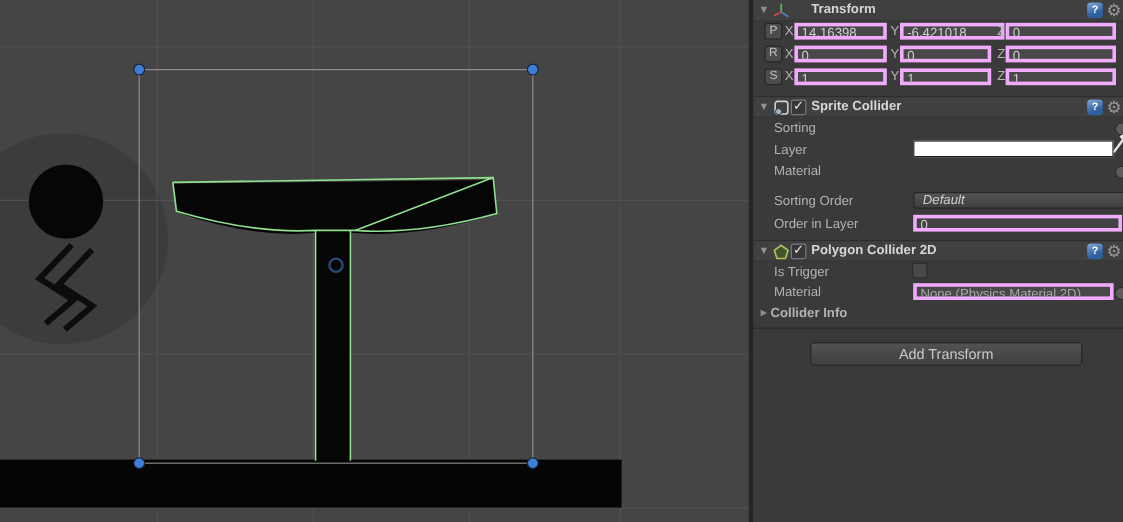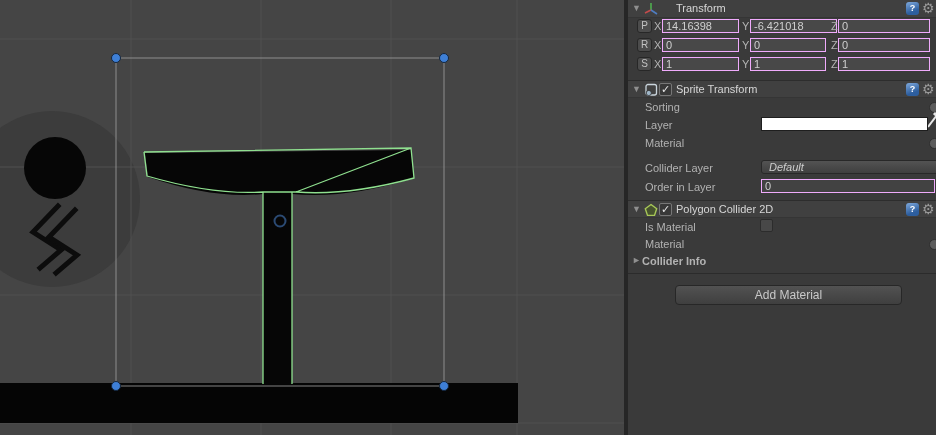--- a/index.html
+++ b/index.html
@@ -6,35 +6,35 @@
   #stage{position:relative;width:936px;height:435px;overflow:hidden;
          font-family:"Liberation Sans",sans-serif;background:#454545;}
   
   #scene{position:absolute;left:0;top:0;width:624px;height:435px;}
   #panel-border{position:absolute;left:624px;top:0;width:4px;height:435px;background:#262626;}
   
   #inspector{position:absolute;left:628px;top:0;width:308px;height:435px;
              background:#3a3a3a;color:#b2b2b2;font-size:11px;overflow:hidden;}
   .hdr{position:absolute;left:0;width:308px;height:18px;background:#404040;
        border-top:1px solid #2d2d2d;border-bottom:1px solid #353535;box-sizing:border-box;}
-  .hdr .title{position:absolute;left:48px;top:2px;font-weight:normal;color:#d6d6d6;}
+  .hdr .title{position:absolute;left:48px;top:2px;font-weight:bold;color:#d6d6d6;}
   .fold{position:absolute;left:4px;top:3px;color:#8f8f8f;font-size:9px;cursor:pointer;}
   .cmp-icon{position:absolute;left:16px;top:2px;width:14px;height:14px;}
   .chk{position:absolute;width:13px;height:13px;background:#383838;border:1px solid #777;
        border-radius:2px;box-sizing:border-box;color:#e6e6e6;font-size:11px;line-height:11px;
        text-align:center;}
   .chk.off{border:1px solid #2c2c2c;background:#484848;}
   .hdr .chk{left:31px;top:2px;}
   .hicons{position:absolute;right:-6px;top:2px;width:36px;height:14px;}
   .help{position:absolute;left:0;top:0;width:13px;height:13px;border-radius:3px;
         background:linear-gradient(160deg,#7fa9dc,#2d5e9e 70%);color:#fff;font-size:9px;
         font-weight:bold;text-align:center;line-height:13px;}
   .gear{position:absolute;left:16px;top:-2px;color:#9a9a9a;font-size:14px;}
   .rowlab{position:absolute;left:17px;color:#b2b2b2;}
-  .field{position:absolute;height:14px;background:#484848;border:1px solid #f0abfc;
+  .field{position:absolute;height:14px;background:#484848;border:3px solid #f0abfc;
          box-sizing:border-box;color:#cfcfcf;line-height:12px;padding-left:3px;
          white-space:nowrap;overflow:hidden;}
   .objfield{padding-left:17px;}
   .obj-ico{position:absolute;left:2px;top:1px;width:11px;height:11px;}
   .mat-ico{position:absolute;left:2px;top:1px;width:11px;height:11px;border-radius:50%;
            background:radial-gradient(circle at 35% 30%,#b6d0e8,#4f82b4 45%,#1e3b5c);}
   .popup{background:linear-gradient(#535353,#3f3f3f);border-radius:3px;border:1px solid #282828;}
   .prs{position:absolute;left:9px;width:15px;height:14px;background:#4c4c4c;
        border:1px solid #272727;border-radius:3px;box-sizing:border-box;color:#c2c2c2;
        font-size:10px;text-align:center;line-height:12px;}
@@ -144,63 +144,64 @@
       <span class="field" style="left:210px;top:57px;width:92px;">1</span>
     </div>
 
     <div class="hdr" style="top:80px;">
       <span class="fold">▼</span>
       <svg class="cmp-icon" viewBox="0 0 14 14">
         <rect x="2" y="1.5" width="10.5" height="10.5" rx="2" fill="none" stroke="#c9d4dc" stroke-width="1.3"></rect>
         <circle cx="4.8" cy="10" r="2.6" fill="#9fb6c8" stroke="#2d2d2d" stroke-width="0.8"></circle>
       </svg>
       <span class="chk">✓</span>
-      <span class="title">Sprite Transform</span>
+      <span class="title">Sprite Collider</span>
       <span class="hicons">
         <span class="help">?</span>
         <span class="gear">⚙</span>
       </span>
     </div>
     <span class="rowlab" style="top:101px;">Sorting</span>
     <span class="picker" style="top:102px;"></span>
 
     <span class="rowlab" style="top:119px;">Layer</span>
     <span class="field" style="left:133px;top:117px;width:167px;background:#ffffff;border:1px solid #1e1e1e;"></span>
     <svg style="position:absolute;left:300px;top:112px;" width="10" height="17" viewBox="0 0 10 17">
       <line x1="0" y1="15" x2="9" y2="3" stroke="#e8e8e8" stroke-width="2"></line>
       <line x1="6" y1="1" x2="10" y2="5" stroke="#e8e8e8" stroke-width="3"></line>
     </svg>
 
     <span class="rowlab" style="top:137px;">Material</span>
     <span class="picker" style="top:138px;"></span>
 
-    <span class="rowlab" style="top:162px;">Collider Layer</span>
+    <span class="rowlab" style="top:162px;">Sorting Order</span>
     <span class="field popup" style="left:133px;top:160px;width:205px;padding-left:7px;font-style:italic;">Default</span>
 
     <span class="rowlab" style="top:181px;text-align:right;">Order in Layer</span>
     <span class="field" style="left:133px;top:179px;width:174px;background:#424242;">0</span>
 
     <div class="hdr" style="top:200px;">
       <span class="fold">▼</span>
       <svg class="cmp-icon" viewBox="0 0 14 14">
         <polygon points="7,1.5 12.7,5.7 10.5,12.4 3.5,12.4 1.3,5.7" fill="#46522e" stroke="#a8c858" stroke-width="1.4"></polygon>
       </svg>
       <span class="chk">✓</span>
       <span class="title">Polygon Collider 2D</span>
       <span class="hicons">
         <span class="help">?</span>
         <span class="gear">⚙</span>
       </span>
     </div>
-    <span class="rowlab" style="top:221px;">Is Material</span>
+    <span class="rowlab" style="top:221px;">Is Trigger</span>
     <span class="chk off" style="left:132px;top:219px;"></span>
 
     <span class="rowlab" style="top:238px;">Material</span>
+    <span class="field" style="left:133px;top:236px;width:167px;color:#a6a6a6;">None (Physics Material 2D)</span>
     <span class="picker" style="top:239px;"></span>
 
     <span class="fold" style="left:4px;top:255px;position:absolute;">►</span>
     <span class="rowlab" style="left:14px;top:255px;font-weight:bold;">Collider Info</span>
 
     <div class="divider" style="top:273px;"></div>
 
-    <button id="add-btn">Add Material</button>
+    <button id="add-btn">Add Transform</button>
   </div>
 </div>
 
 </body></html>

